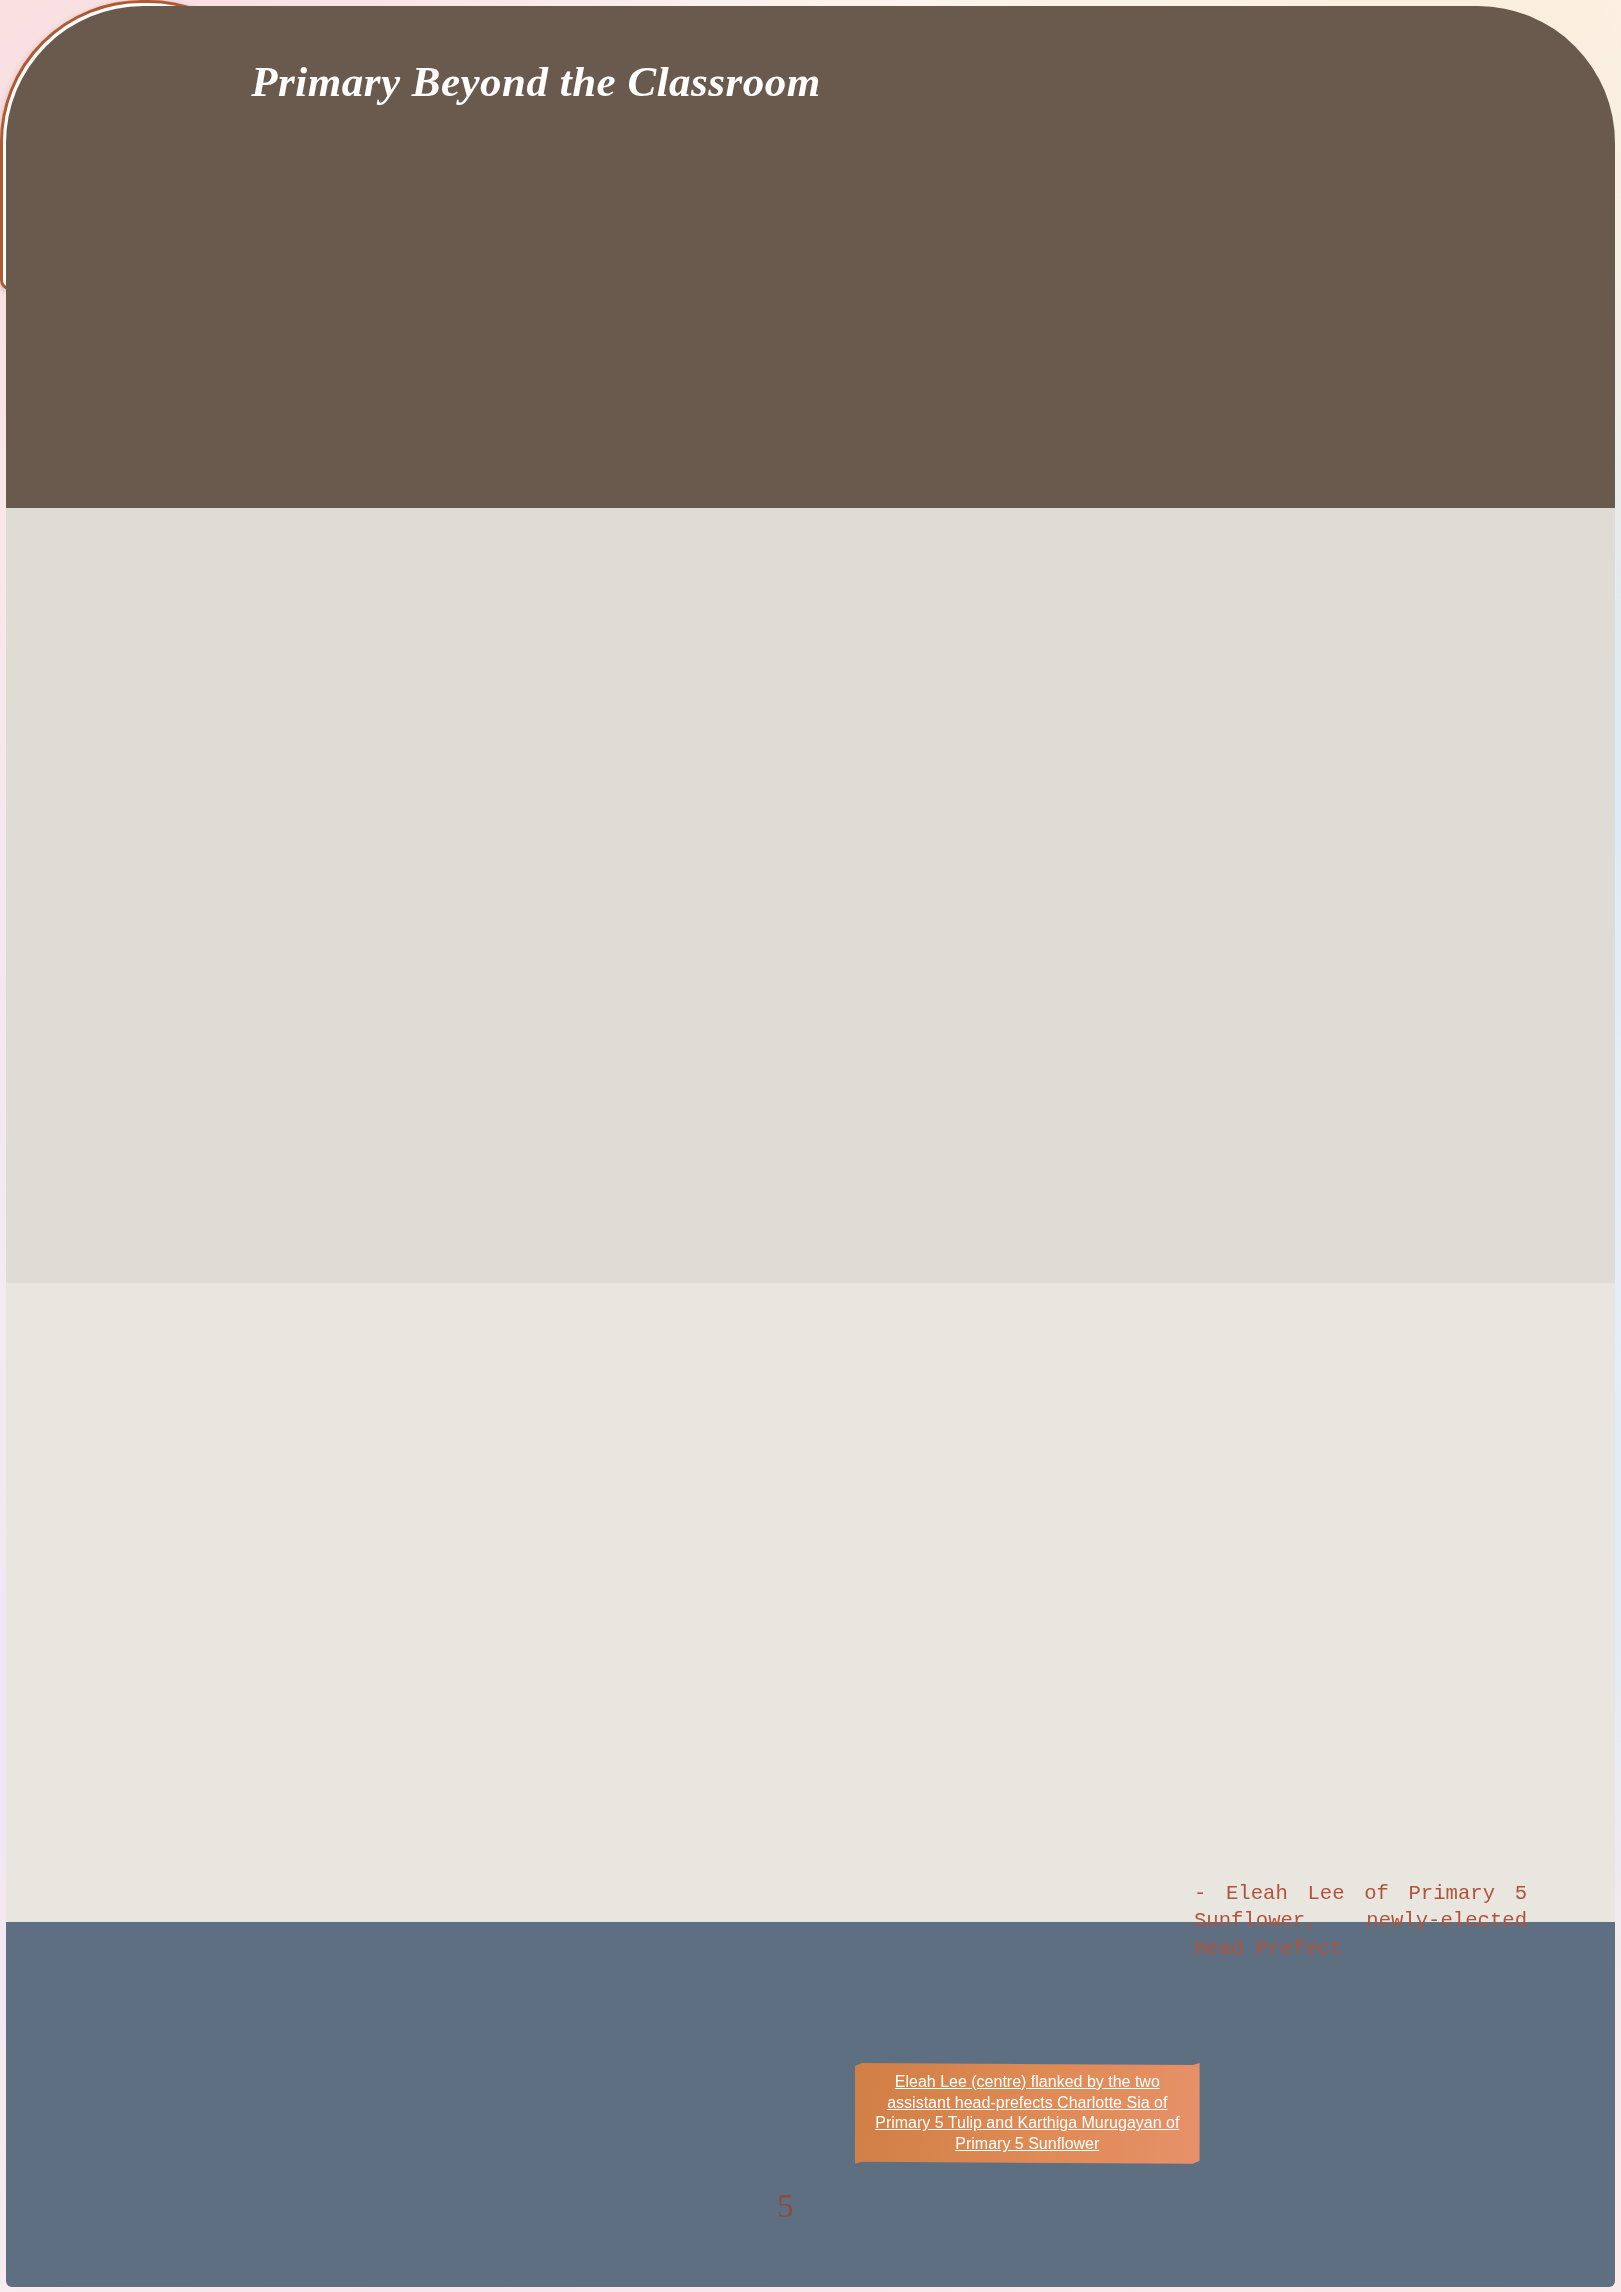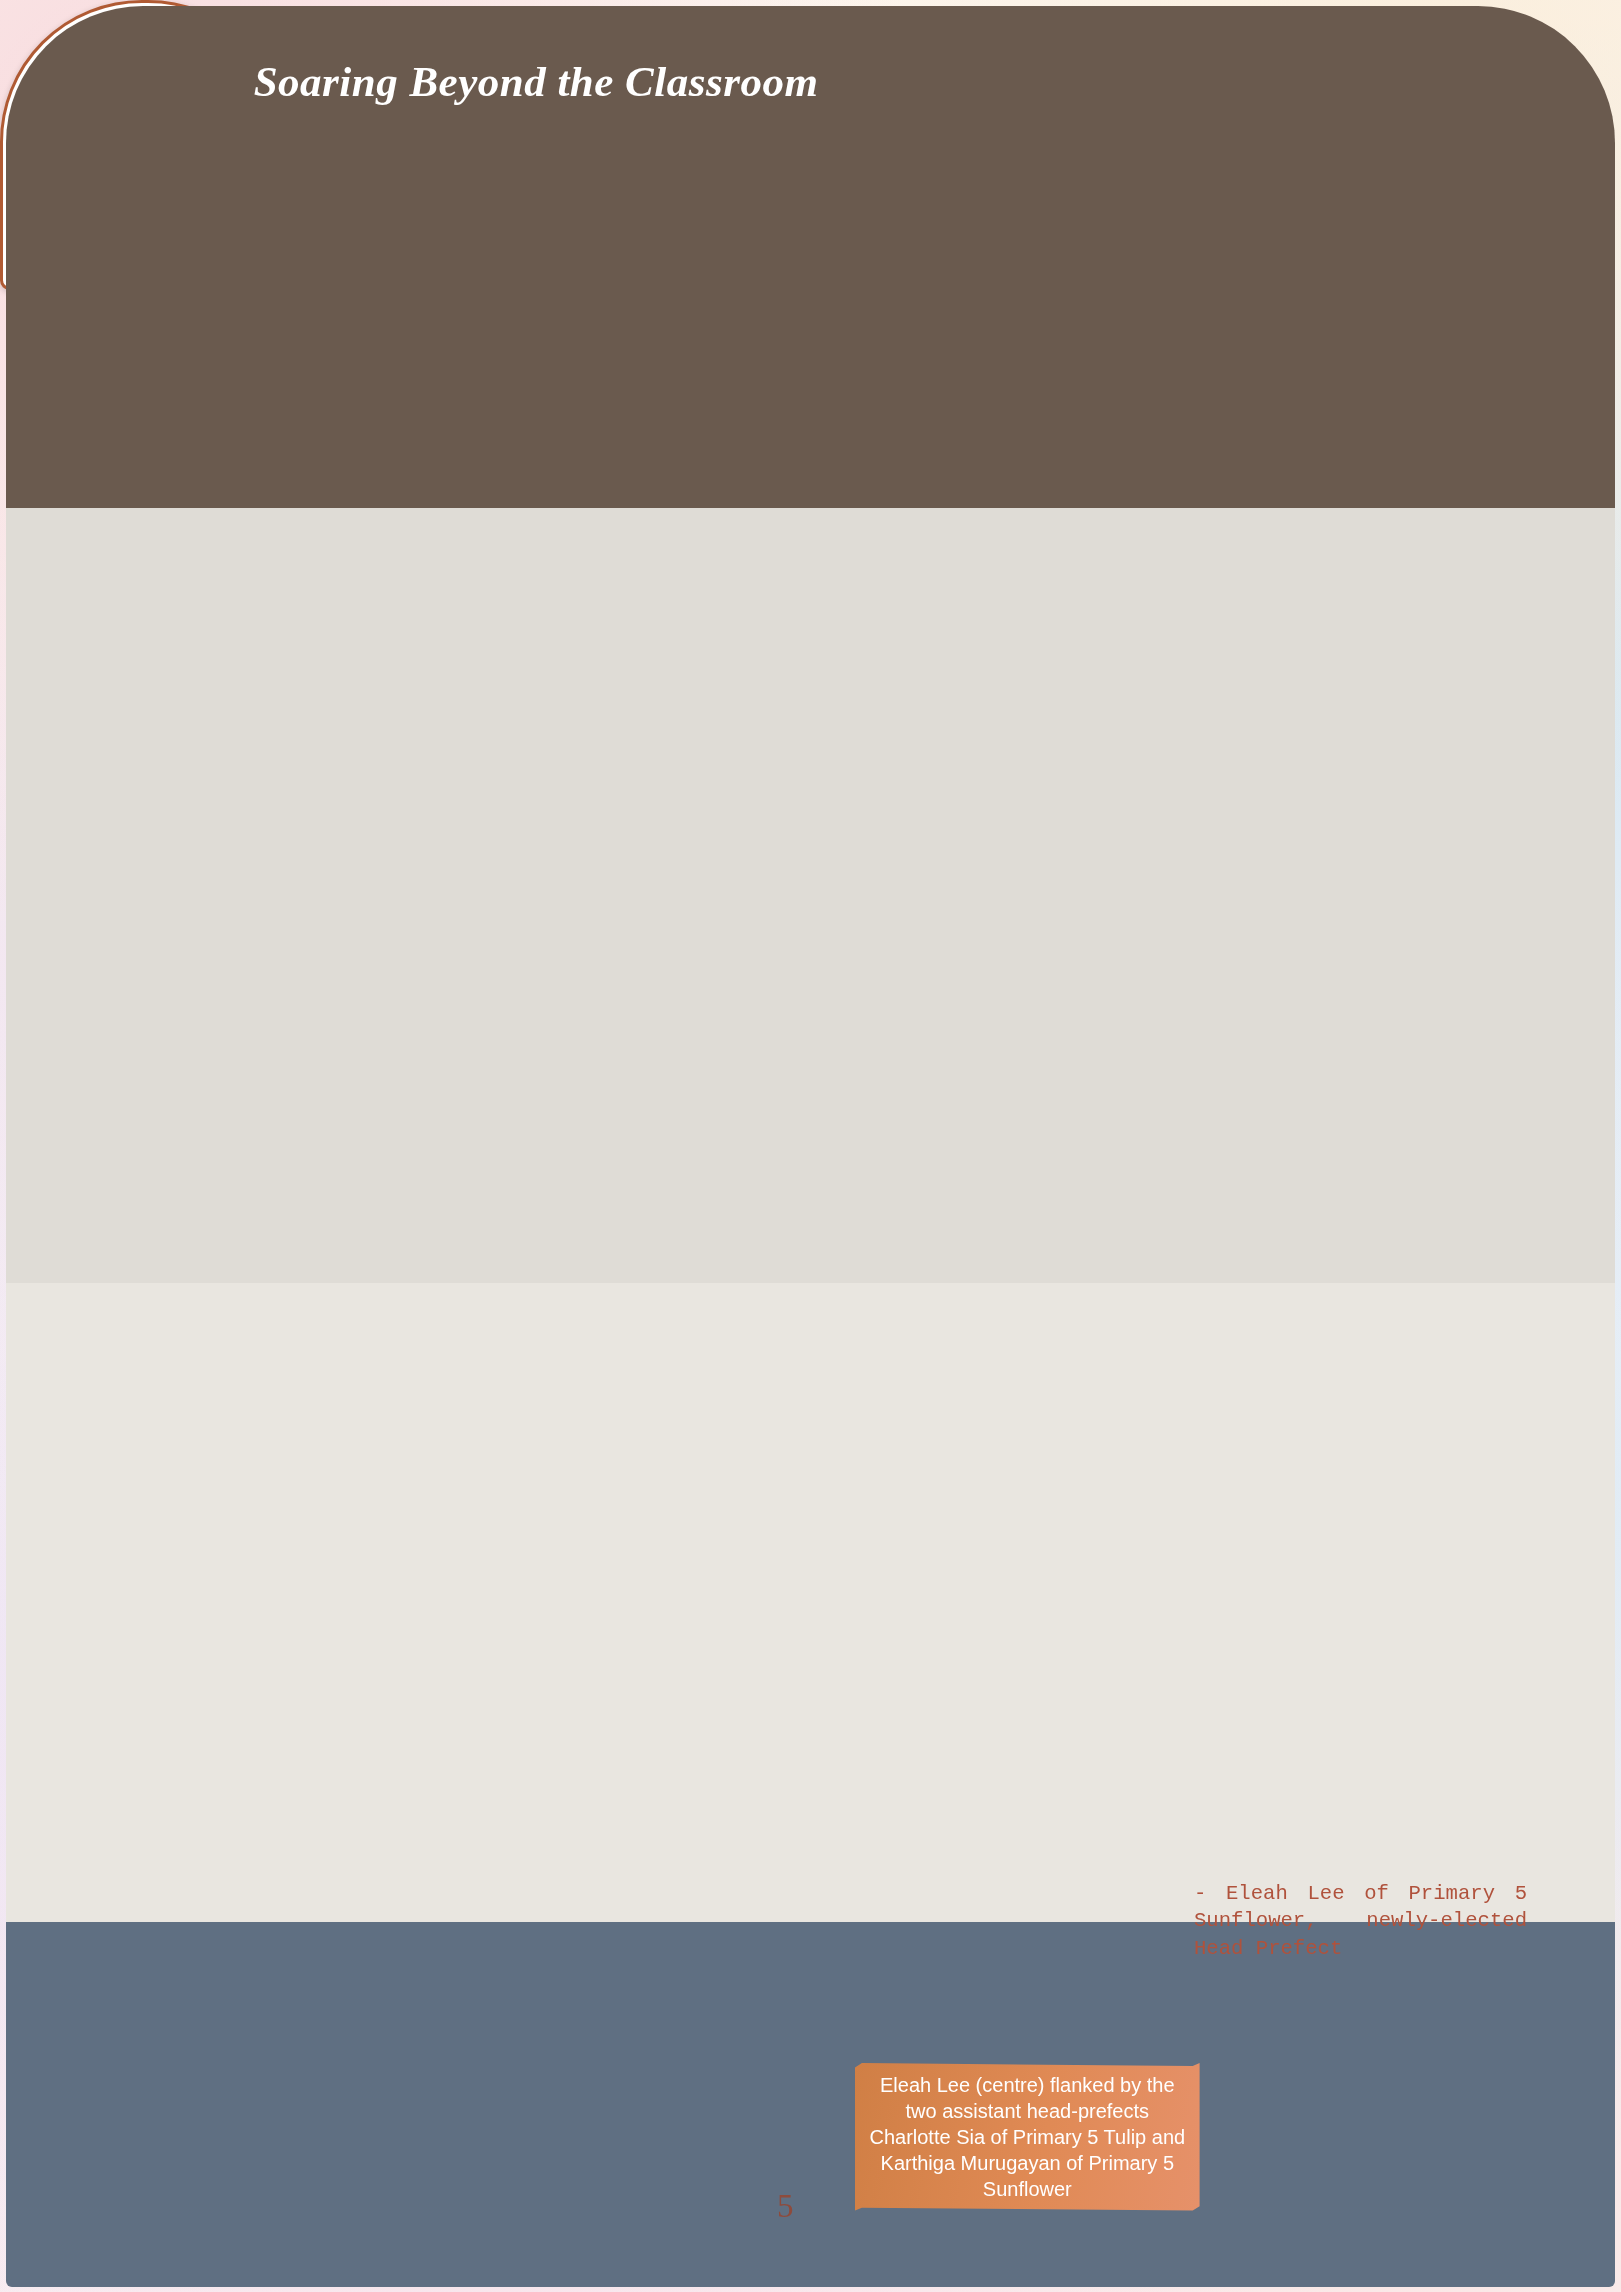--- a/index.html
+++ b/index.html
@@ -36,23 +36,23 @@
   
   .h-serif{font-family:"Liberation Serif",serif;font-weight:700;color:#c4691f;line-height:1.08;}
   .h1{font-size:39px;}
   .h2{font-size:28px;}
   .byline{font-family:"Liberation Serif",serif;font-weight:700;color:#cf8446;font-size:23.5px;}
   .body{font-size:18px;line-height:1.62;color:#2b2b2b;text-align:justify;}
 
   
   .frame{position:absolute;background:#fff;box-shadow:0 2px 6.9px rgba(0,0,0,.18);}
   .photo{position:absolute;inset:8.8px;background-size:cover;background-position:center;}
-  .cap{position:absolute;color:#fff;font-size:20px;line-height:1.3;text-align:center;
+  .cap{position:absolute;color:#fff;font-size:16px;line-height:1.3;text-align:center;
     background:linear-gradient(100deg,#d07f45,#e08a55 55%,#e6916a);
-    padding:8.8px 9.8px;box-shadow:0 2px 4.9px rgba(0,0,0,.18);}
+    padding:8.8px 9.8px;box-shadow:0 2px 4.9px rgba(0,0,0,.18);text-decoration:underline;}
   .cap.torn{clip-path:polygon(0 3%,2% 0,98% 2%,100% 0,100% 97%,98% 100%,2% 98%,0 100%);}
 
   
   #p-bookmarks{left:116px;top:716px;width:598px;height:284px;border:4.9px solid #b05a33;border-radius:9.8px;background:#fff;}
   #p-bookmarks .photo{inset:7.8px;background:
      linear-gradient(90deg,#f2c9cf 0 19%,#cfe2f0 19% 39%,#e8e3d6 39% 58%,#d8e8d4 58% 77%,
        #f3b44f 77% 86%,#e87f4f 86% 92%,#6fb7d8 92% 100%);}
   #p-bookmarks .overlay{position:absolute;inset:7.8px;
     background:repeating-linear-gradient(90deg,rgba(0,0,0,.18) 0 2px,rgba(0,0,0,0) 2px 116px),
       linear-gradient(180deg,rgba(255,255,255,.45) 0 34%,rgba(255,255,255,0) 34% 80%,rgba(230,225,210,.7) 80% 100%);}
@@ -106,21 +106,21 @@
   #pageno{position:absolute;left:777px;top:2188px;font-family:"Liberation Serif",serif;
     font-size:33px;color:#8e4b3c;}
 </style>
 </head>
 <body>
 
 <div class="banner-wrap">
   <div class="ribbon-tail-l"></div>
   <div class="ribbon-tail-r"></div>
   <div class="ribbon-main">
-    <div class="banner-title">Soaring Beyond the Classroom</div>
+    <div class="banner-title">Primary Beyond the Classroom</div>
   </div>
 </div>
 
 <div style="position:absolute;left:80px;top:294px;width:723px;">
   <div class="h-serif h1">Partnering Community through Values-in-Action (VIA) Activities</div>
   <div class="byline" style="margin-top:13.7px">Mdm Sunita</div>
   <div class="h-serif h2" style="margin-top:11.8px">Primary 2: Water Conservation Programme</div>
   <div class="body" style="margin-top:15.7px;width:720px">Besides designing bookmarks with handy tips on saving water, our young charges also developed empathy for those who do not have access to clean water and the profound impact on their lives. The importance of water conservation cannot be underscored enough, so let each of us do our part!</div>
 </div>
 

